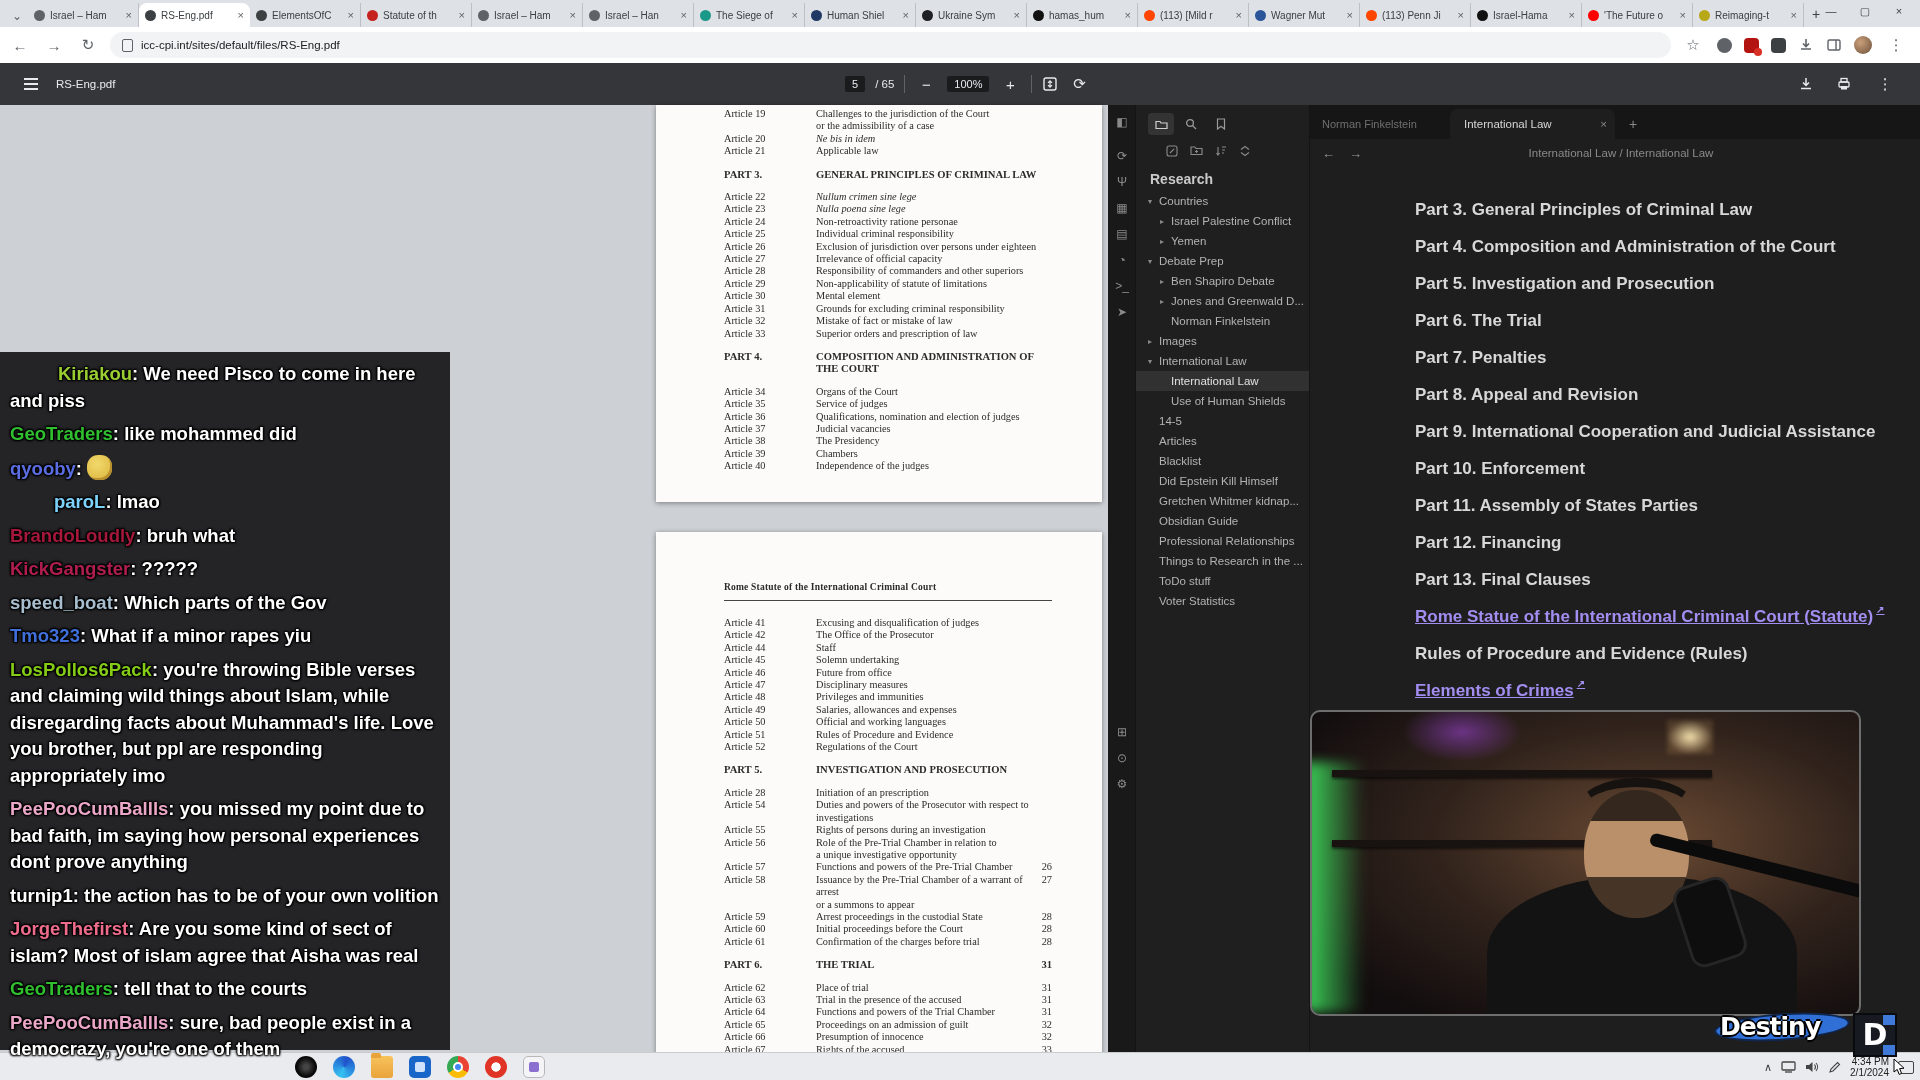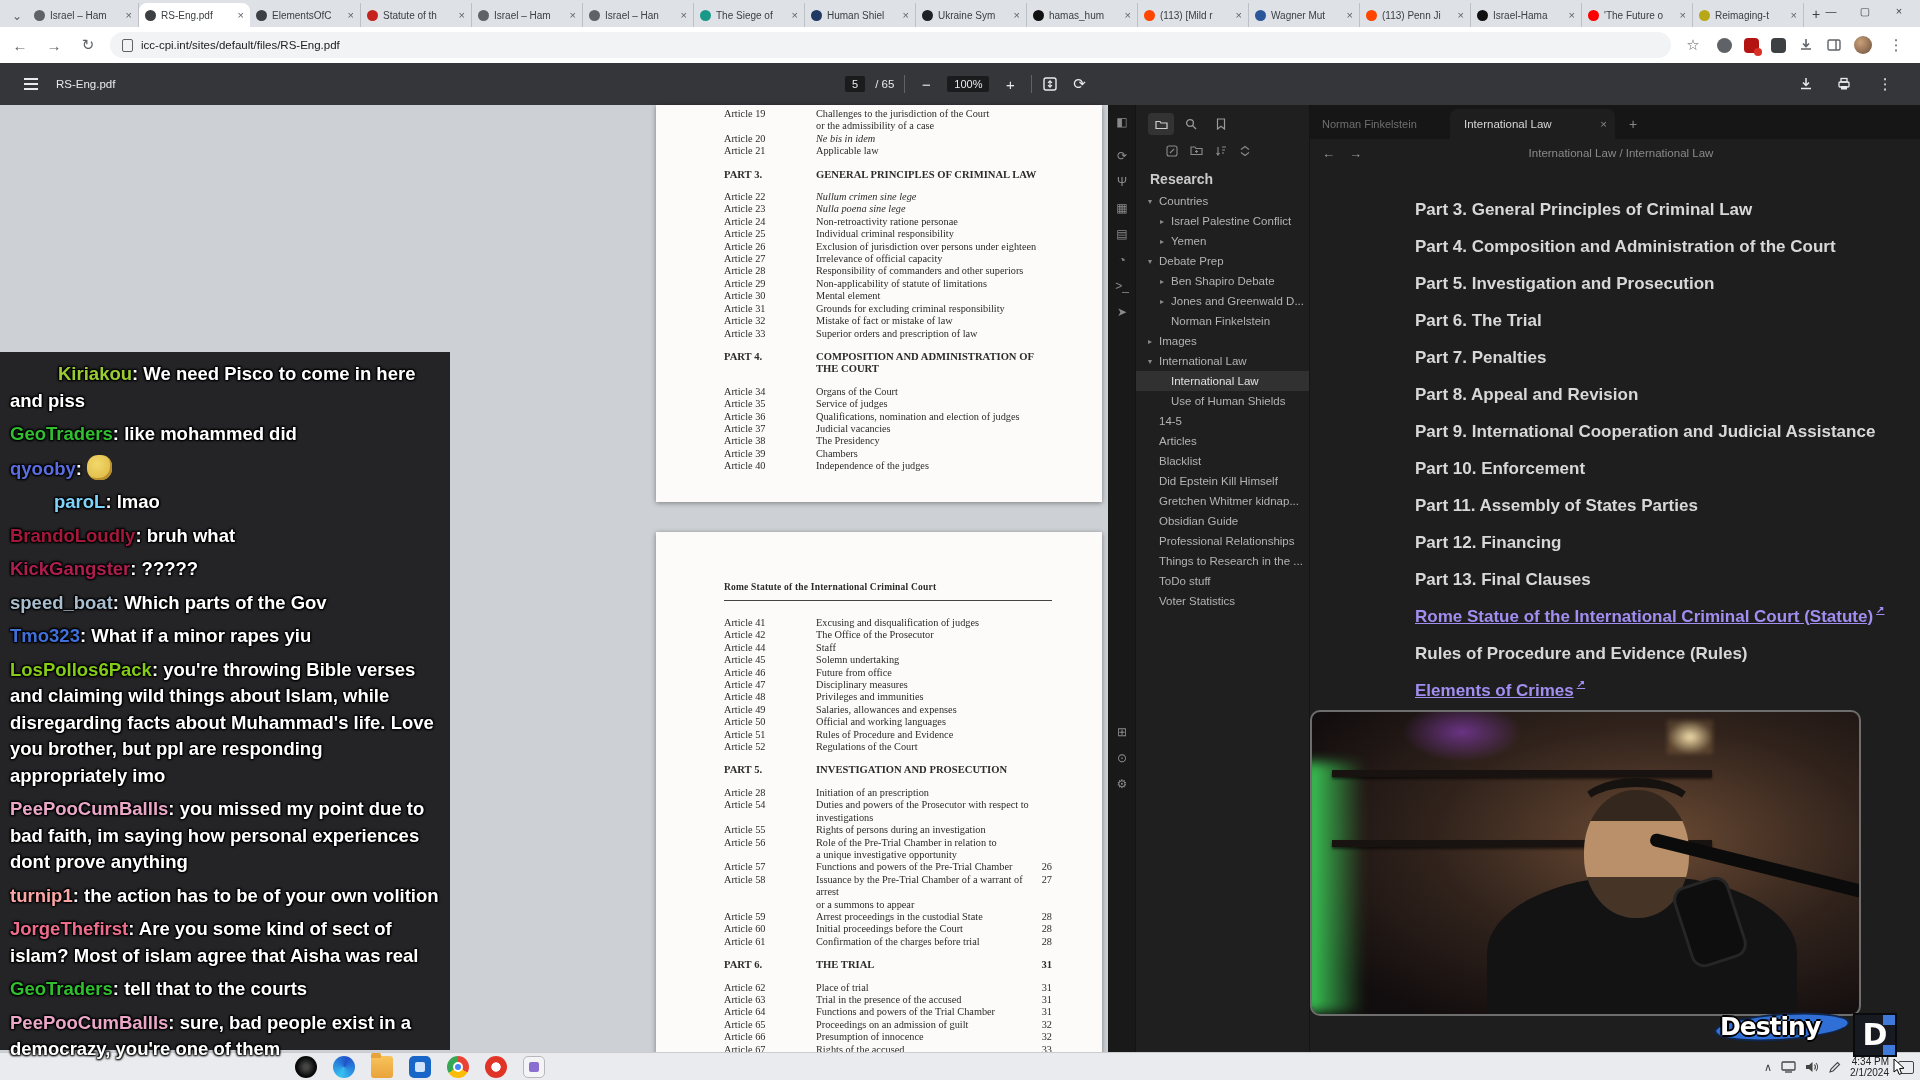--- a/index.html
+++ b/index.html
@@ -969,21 +969,21 @@
       <div class="cmsg"><span class="cuser" style="color: rgb(176, 30, 80);">KickGangster</span><span>: </span><span>?????</span></div>
 
       <div class="cmsg"><span class="cuser" style="color: rgb(168, 190, 207);">speed_boat</span><span>: </span><span>Which parts of the Gov</span></div>
 
       <div class="cmsg"><span class="cuser" style="color: rgb(63, 111, 216);">Tmo323</span><span>: </span><span>What if a minor rapes yiu</span></div>
 
       <div class="cmsg"><span class="cuser" style="color: #84cc16;">LosPollos6Pack</span><span>: </span><span>you're throwing Bible verses and claiming wild things about Islam, while disregarding facts about Muhammad's life. Love you brother, but ppl are responding appropriately imo</span></div>
 
       <div class="cmsg"><span class="cuser" style="color: rgb(235, 167, 200);">PeePooCumBallls</span><span>: </span><span>you missed my point due to bad faith, im saying how personal experiences dont prove anything</span></div>
 
-      <div class="cmsg"><span class="cuser" style="color: #fca5a5; margin-top: 42px;">turnip1</span><span>: </span><span>the action has to be of your own volition</span></div>
+      <div class="cmsg"><span class="cuser" style="color: #ffffff; margin-top: 42px;">turnip1</span><span>: </span><span>the action has to be of your own volition</span></div>
 
       <div class="cmsg"><span class="cuser" style="color: rgb(237, 108, 140);">JorgeThefirst</span><span>: </span><span>Are you some kind of sect of islam? Most of islam agree that Aisha was real</span></div>
 
       <div class="cmsg"><span class="cuser" style="color: rgb(47, 191, 47);">GeoTraders</span><span>: </span><span>tell that to the courts</span></div>
 
       <div class="cmsg"><span class="cuser" style="color: rgb(235, 167, 200);">PeePooCumBallls</span><span>: </span><span>sure, bad people exist in a democrazy, you're one of them</span></div>
 
   </div>
 </div>
 

